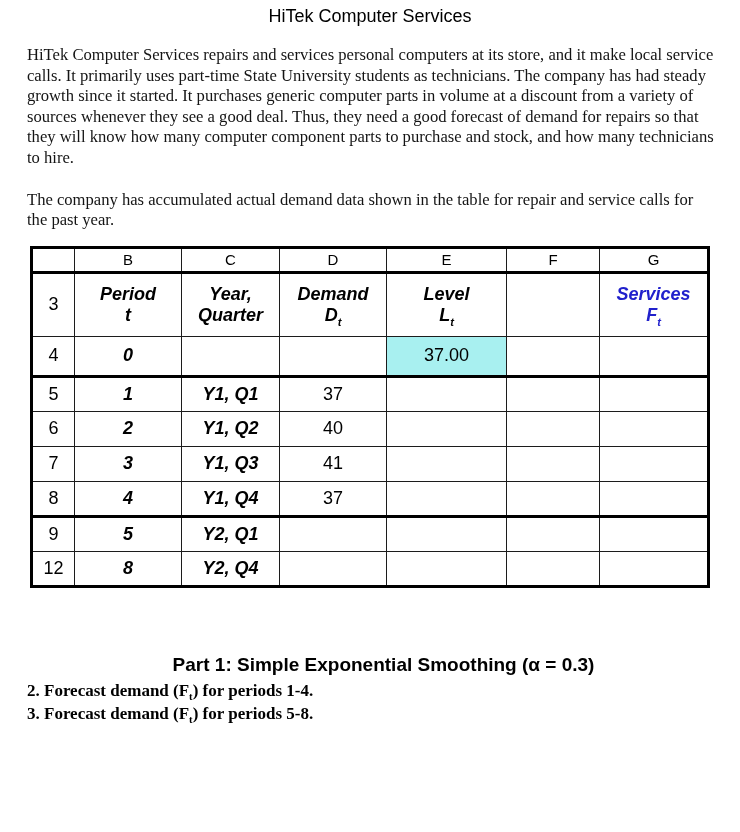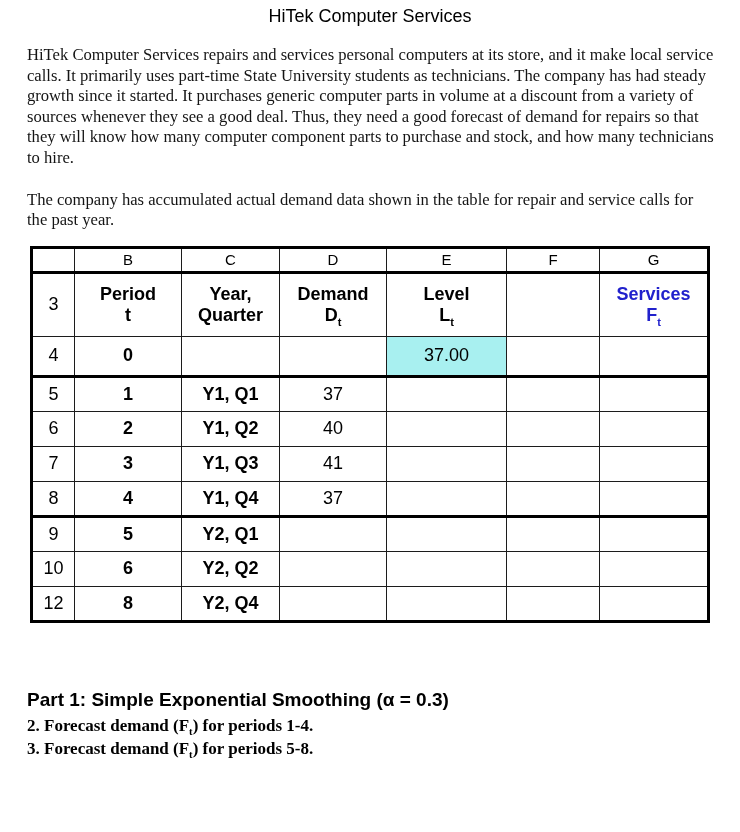--- a/index.html
+++ b/index.html
@@ -55,36 +55,37 @@
     border-right: 3px solid #000;
     vertical-align: bottom;
     font-size: 13px;
     padding-bottom: 2px;
   }
   tr.letters td { border-bottom: 3px solid #000; font-size: 15px; }
   tr.thickb td  { border-bottom: 3px solid #000; }
   td.col-e      { border-left: 2px solid #000; }
   td.col-g      { border-left: 1.5px solid #000; }
 
-  .bold  { font-weight: bold; }
+  .bold  { font-weight: bold; font-style: italic; }
   tr.hdr td { font-size: 18px; line-height: 21px; }
   tr.r-init td, tr.r-data td { font-size: 18px; }
   td.val { font-weight: normal; }
   td.hl  { background: var(--hl-color, #a8f0f0); }
   td.forecast { color: var(--forecast-color, #2121cc); }
   sub { font-size: 62%; line-height: 0; }
 
   
   .part1 { margin: 66px 0 0 27px; }
   .p1-heading {
     font-family: "Liberation Sans", sans-serif;
     font-weight: bold;
     font-size: 19px;
     color: #000;
     margin-bottom: 3px;
+    text-align: center;
   }
   .p1-item {
     font-weight: bold;
     font-size: 17px;
     line-height: 23px;
     color: #000;
   }
 </style>
 </head>
 <body>
@@ -189,29 +190,20 @@
   <tr class="r-data">
     <td class="rn">9</td>
     <td class="bold">5</td>
     <td class="bold">Y2, Q1</td>
     <td class="val"></td>
     <td class="val col-e"></td>
     <td></td>
     <td class="col-g"></td>
   </tr>
   <tr class="r-data">
-    <td class="rn">10</td>
-    <td class="bold">6</td>
-    <td class="bold">Y2, Q2</td>
-    <td class="val"></td>
-    <td class="val col-e"></td>
-    <td></td>
-    <td class="col-g"></td>
-  </tr>
-  <tr class="r-data">
     <td class="rn">12</td>
     <td class="bold">8</td>
     <td class="bold">Y2, Q4</td>
     <td class="val"></td>
     <td class="val col-e"></td>
     <td></td>
     <td class="col-g"></td>
   </tr>
   </tbody>
 </table>

